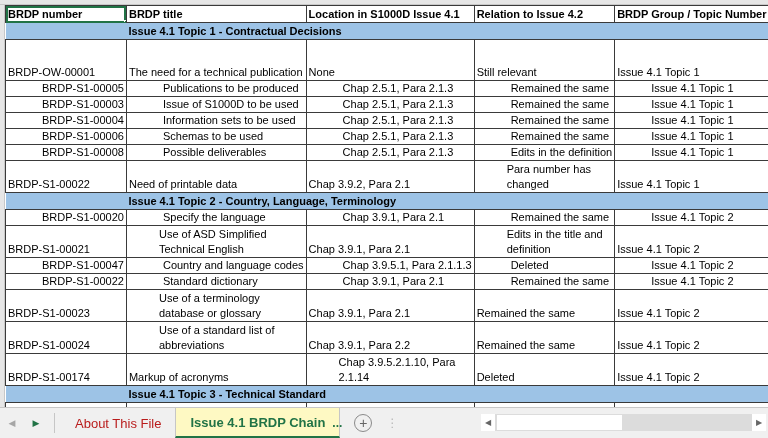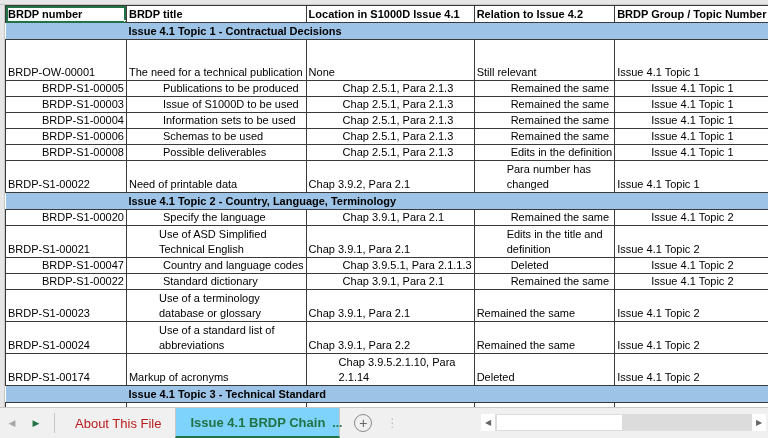--- a/index.html
+++ b/index.html
@@ -16,21 +16,21 @@
   tr.r1 td { height: 16px; padding-left: 36px; }
   tr.r2 td { height: 32px; }
   tr.gap td { height: 41px; }
   .active-cell { outline: 2px solid #217346; outline-offset: -2px; position: relative; margin-left: 12px; }
   .fill-handle { position: absolute; right: -3px; bottom: -3px; width: 5px; height: 5px; background: #217346; border: 1px solid #fff; }
   .tabbar { position: absolute; left: 0; top: 407px; width: 768px; height: 31px; background: #f0f0f0; border-top: 1px solid #c8c8c8; display: flex; align-items: center; font-family: "Liberation Sans", sans-serif; }
   .nav-arrow { width: 24px; text-align: center; font-size: 9px; color: #a6a6a6; }
   .nav-arrow.active { color: #217346; }
   .sep { width: 1px; height: 20px; background: #c6c6c6; margin: 0 6px; }
   .tab { height: 30px; padding: 0 14px; display: flex; align-items: center; font-size: 13px; color: #b91c1c; }
-  .tab.selected { background: #7dd3fc; color: #217346; font-weight: bold; border-bottom: 2px solid #217346; border-left: 1px solid #c6c6c6; border-right: 1px solid #c6c6c6; }
+  .tab.selected { background: #fef9c3; color: #217346; font-weight: bold; border-bottom: 2px solid #217346; border-left: 1px solid #c6c6c6; border-right: 1px solid #c6c6c6; }
   .tab-more { color: #217346; font-size: 12px; margin-left: -8px; margin-right: 12px; font-weight: bold; }
   .add-sheet { width: 18px; height: 18px; border: 1px solid #8a8a8a; border-radius: 50%; color: #666; font-size: 14px; display: flex; align-items: center; justify-content: center; line-height: 1; }
   .vdots { color: #b8b8b8; font-size: 12px; margin: 0 14px; }
   .hscroll { position: absolute; left: 481px; top: 6px; width: 285px; height: 17px; background: #dcdcdc; display: flex; align-items: center; }
   .hs-left, .hs-right { width: 14px; height: 17px; background: #fff; font-size: 8px; color: #666; display: flex; align-items: center; justify-content: center; }
   .hs-right { position: absolute; right: 0; }
   .hs-thumb { position: absolute; left: 16px; width: 125px; height: 15px; top: 1px; background: #fff; }
 </style>
 </head>
 <body>

